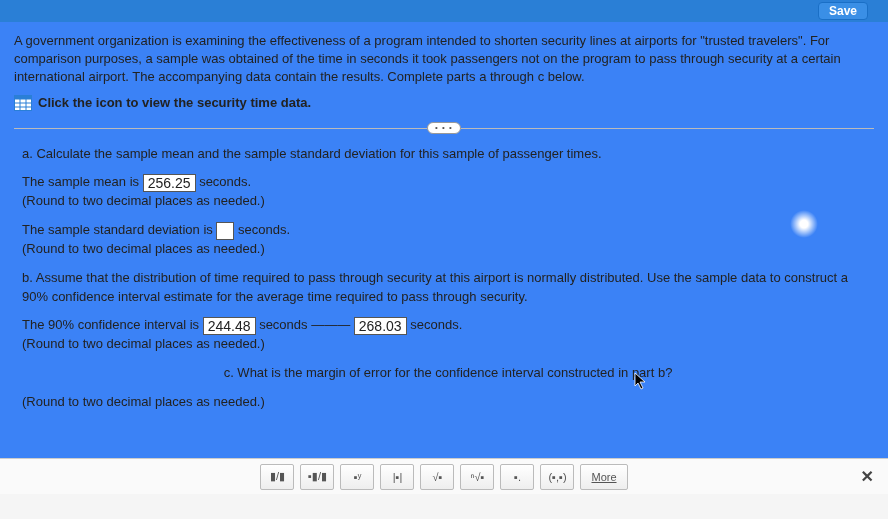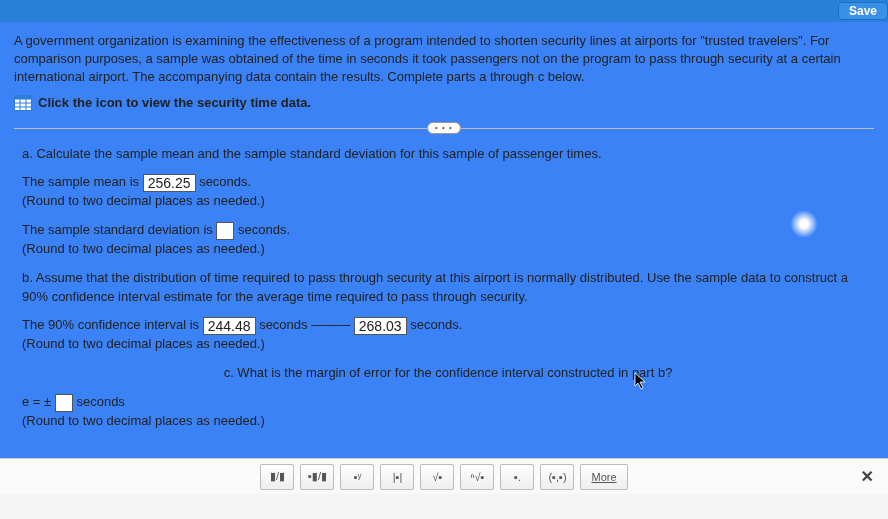--- a/index.html
+++ b/index.html
@@ -12,20 +12,21 @@
   height: 519px;
   overflow: hidden;
   position: relative;
 }
 .topbar {
   background: #2a7fd6;
   height: 22px;
   display: flex;
   justify-content: flex-end;
   align-items: center;
+  padding-right: 20px;
 }
 .save-btn {
   background: #3a8fe6;
   color: #fff;
   border: 1px solid #1a6fc6;
   border-radius: 4px;
   padding: 1px 10px;
   font-size: 12px;
   font-weight: bold;
   cursor: pointer;
@@ -207,25 +208,20 @@
       <span class="answer-box">244.48</span>
       <span>seconds ———</span>
       <span class="answer-box">268.03</span>
       <span>seconds.</span>
     </p>
     <p>(Round to two decimal places as needed.)</p>
   </div>
 
   <div class="part">
     <p style="margin-bottom:10px;text-align:center;">c. What is the margin of error for the confidence interval constructed in part b?</p>
-    <p>
-      <span>e = ±</span>
-      <span class="answer-box empty"></span>
-      <span>seconds</span>
-    </p>
     <p>(Round to two decimal places as needed.)</p>
   </div>
 
   <div class="toolbar">
     <div class="tool-btn">▮/▮</div>
     <div class="tool-btn">▪▮/▮</div>
     <div class="tool-btn">▪ʸ</div>
     <div class="tool-btn">|▪|</div>
     <div class="tool-btn">√▪</div>
     <div class="tool-btn">ⁿ√▪</div>

